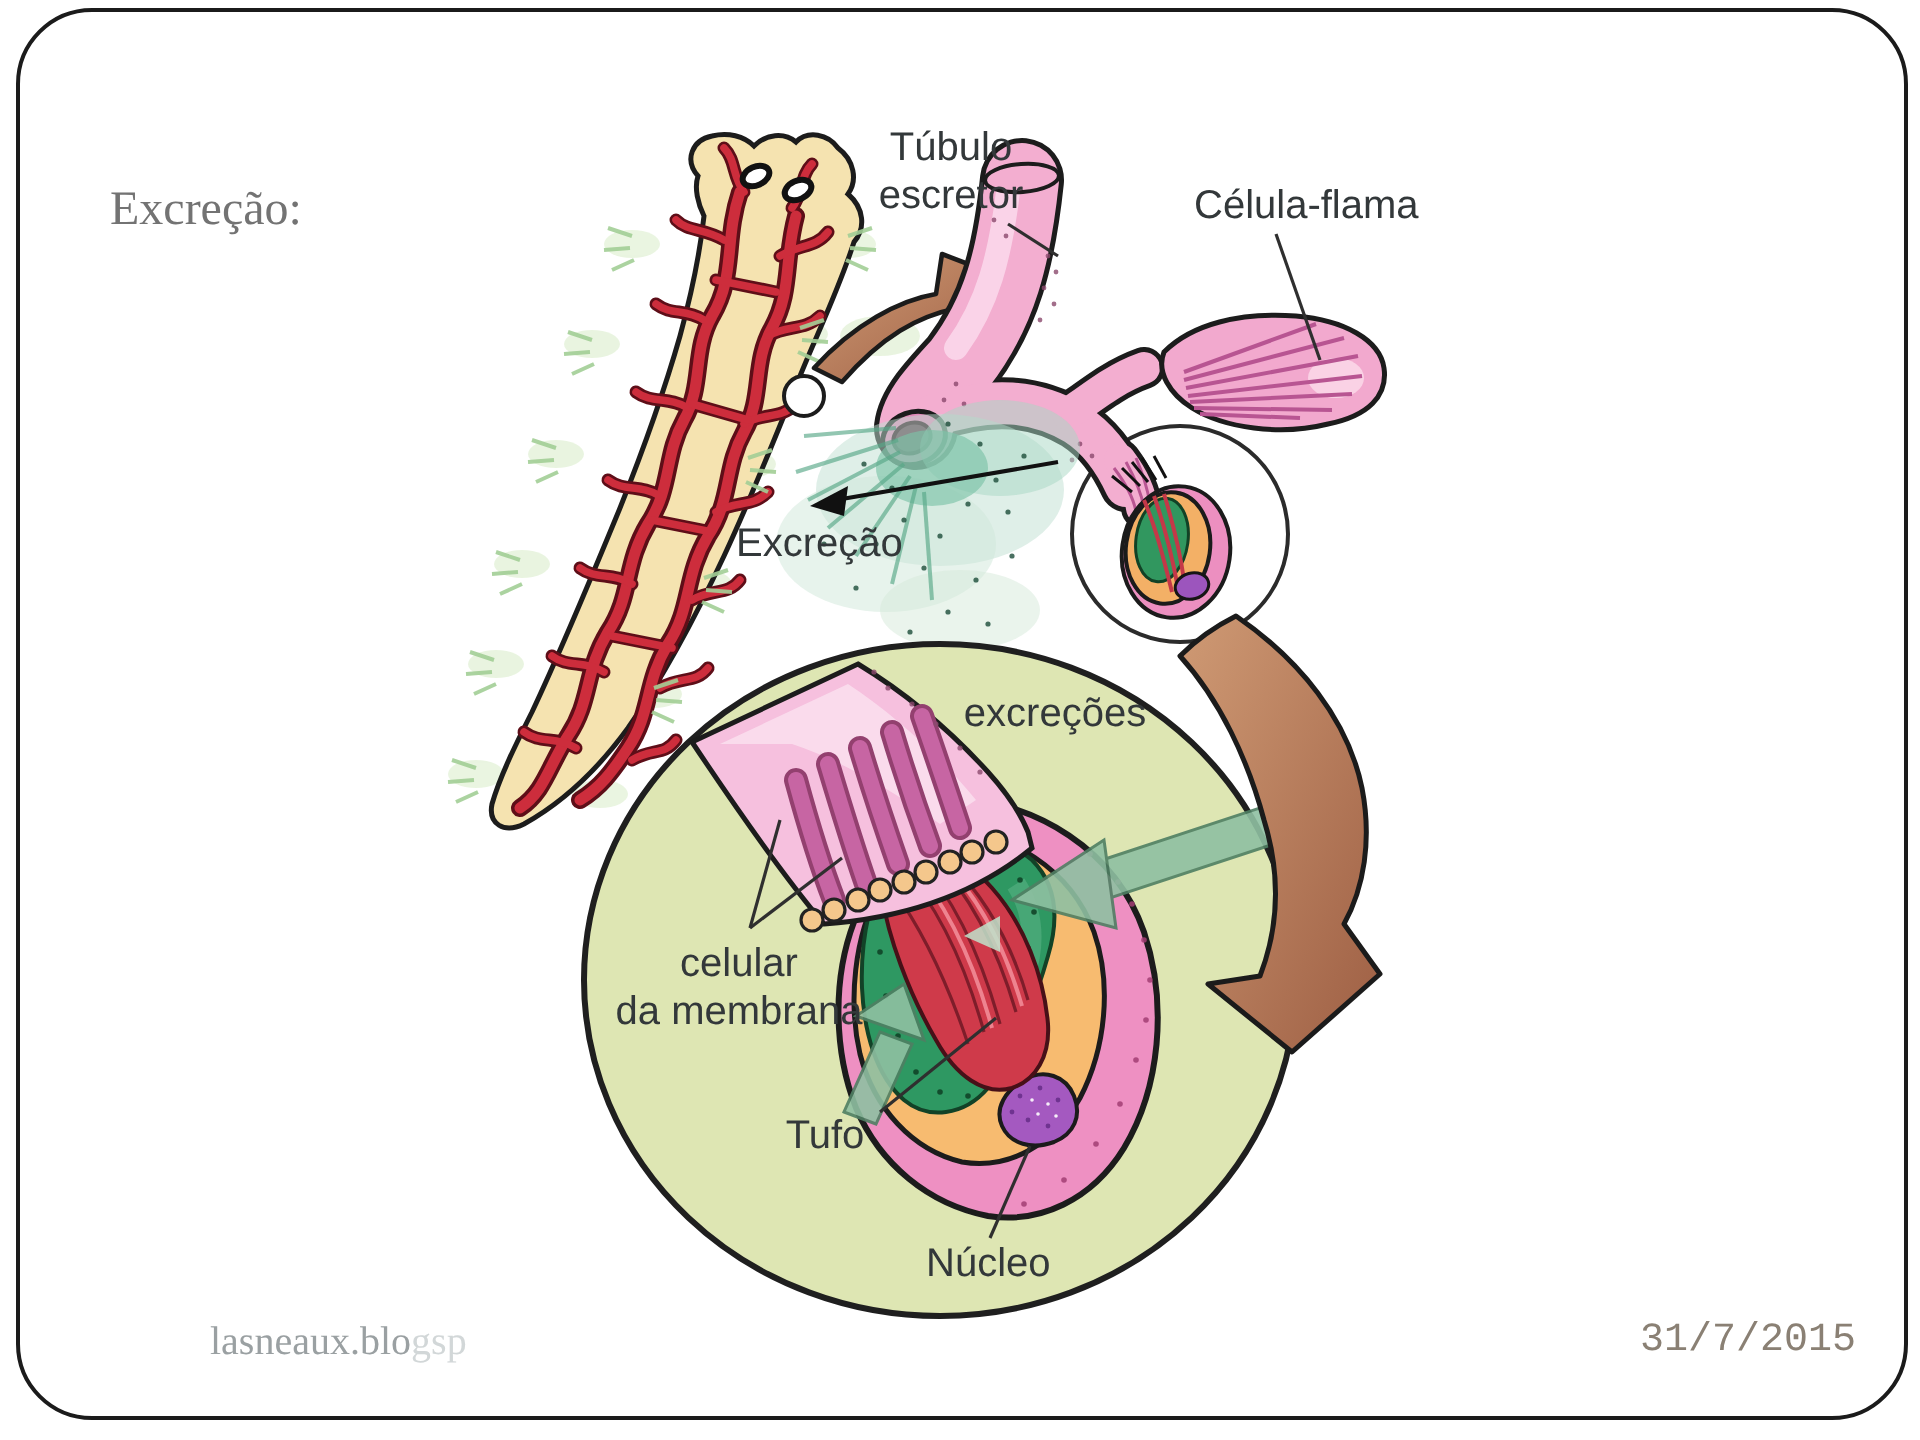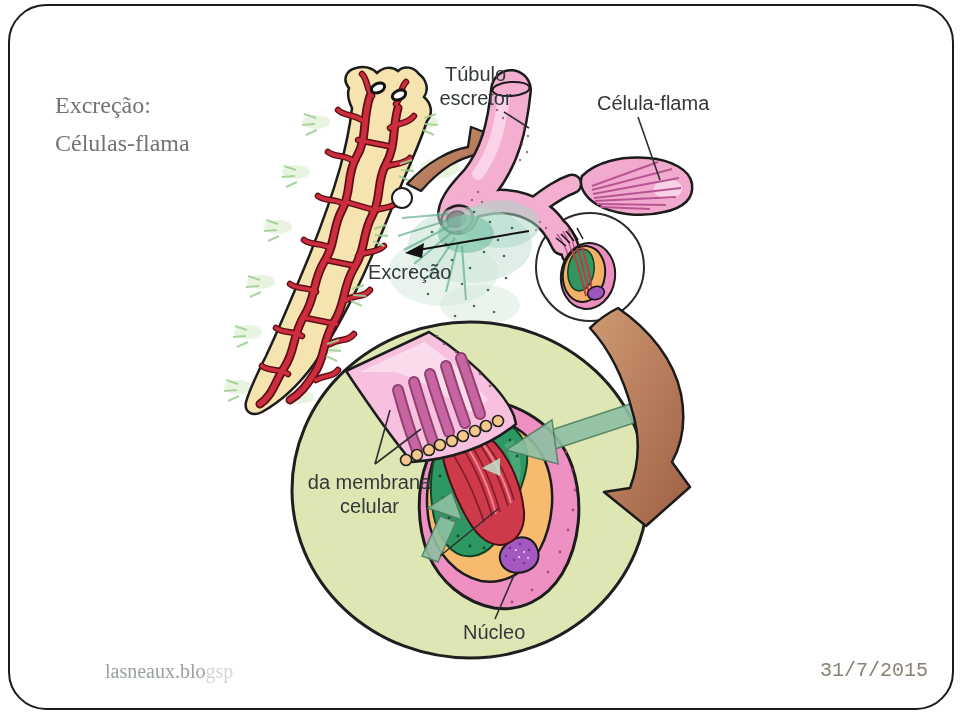--- a/index.html
+++ b/index.html
@@ -410,45 +410,46 @@
     <path d="M 638 117 L 660 180"></path>
     <path d="M 375 464 L 390 410"></path>
     <path d="M 375 464 L 421 429"></path>
     <path d="M 440 556 L 498 509"></path>
     <path d="M 495 619 L 515 573"></path>
   </g>
 </svg>
 
 <div class="title">
   <div>Excreção:</div>
-  <div>Células-flama</div>
 </div>
 
 <div class="dlabel center" style="left:413px;top:62px;width:125px;">
   <div>Túbulo</div>
   <div>escretor</div>
 </div>
 
 <div class="dlabel" style="left:597px;top:91px;">
   <span>Célula-flama</span>
 </div>
 
 <div class="dlabel" style="left:368px;top:260px;">
   <span>Excreção</span>
 </div>
 
 <div class="dlabel center" style="left:455px;top:345px;width:145px;">
+  <div>excreções</div>
 </div>
 
 <div class="dlabel center" style="left:297px;top:470px;width:145px;">
+  <div>celular</div>
   <div>da membrana</div>
-  <div>celular</div>
 </div>
 
 <div class="dlabel center" style="left:350px;top:556px;width:125px;">
+  <div>Tufo</div>
 </div>
 
 <div class="dlabel" style="left:463px;top:620px;">
   <span>Núcleo</span>
 </div>
 
 <div class="footer-watermark">
   <span>lasneaux.blo</span><span class="faint">gsp</span>
 </div>
 

